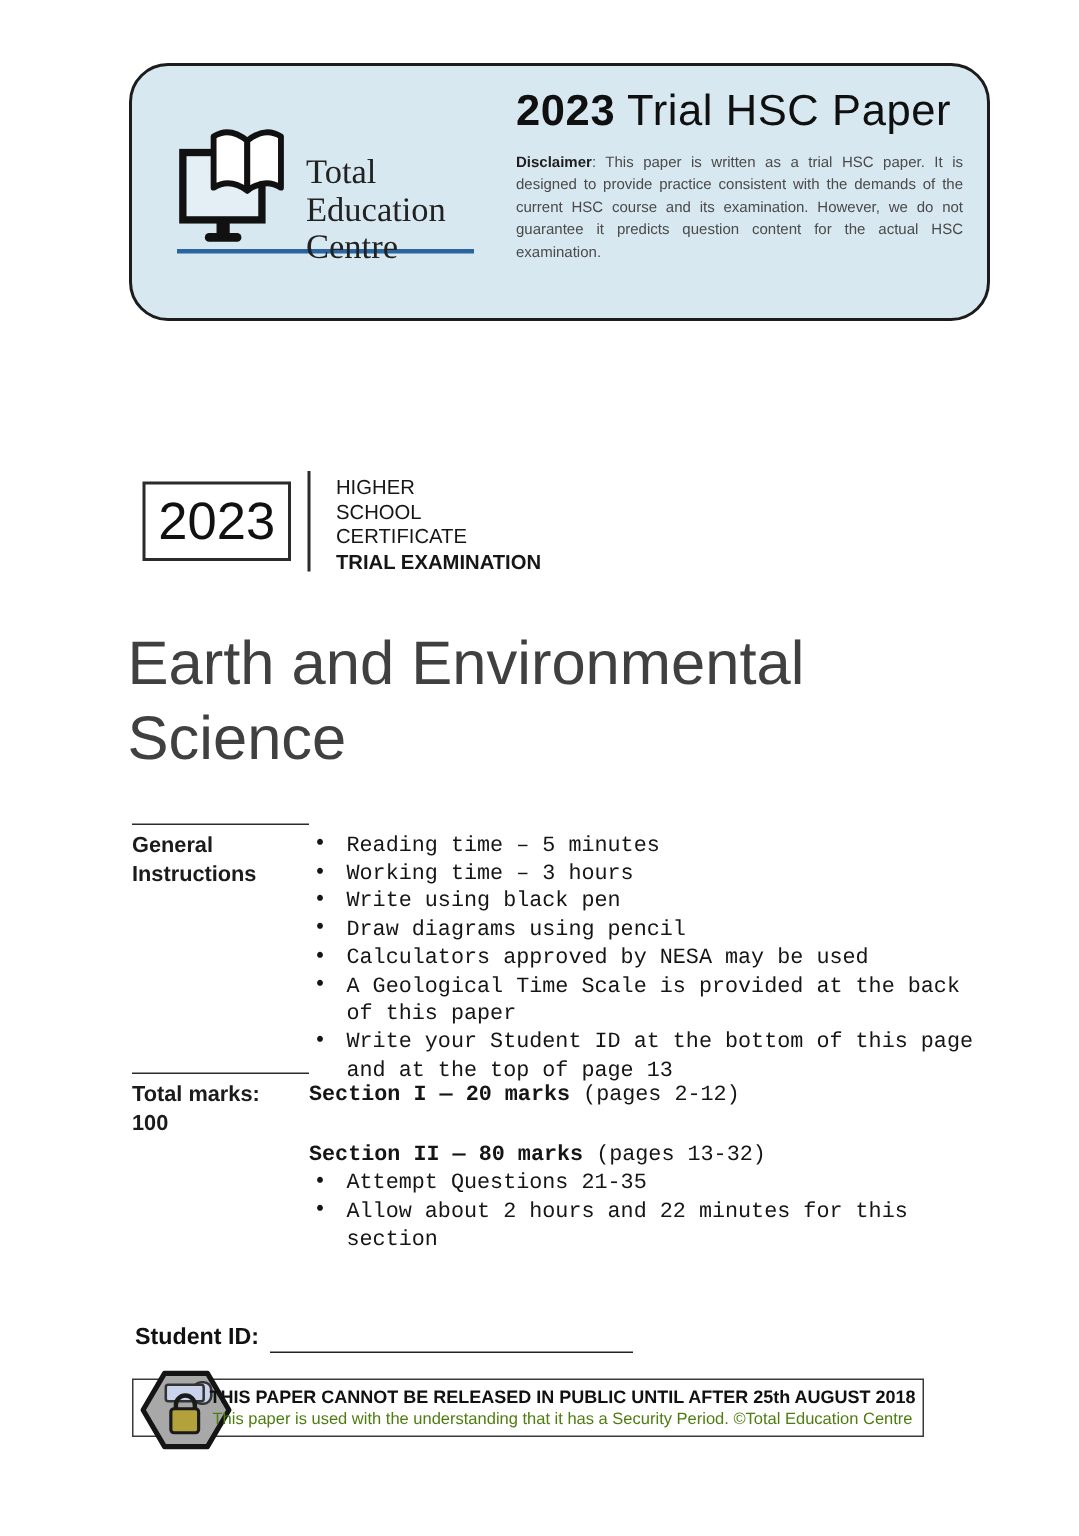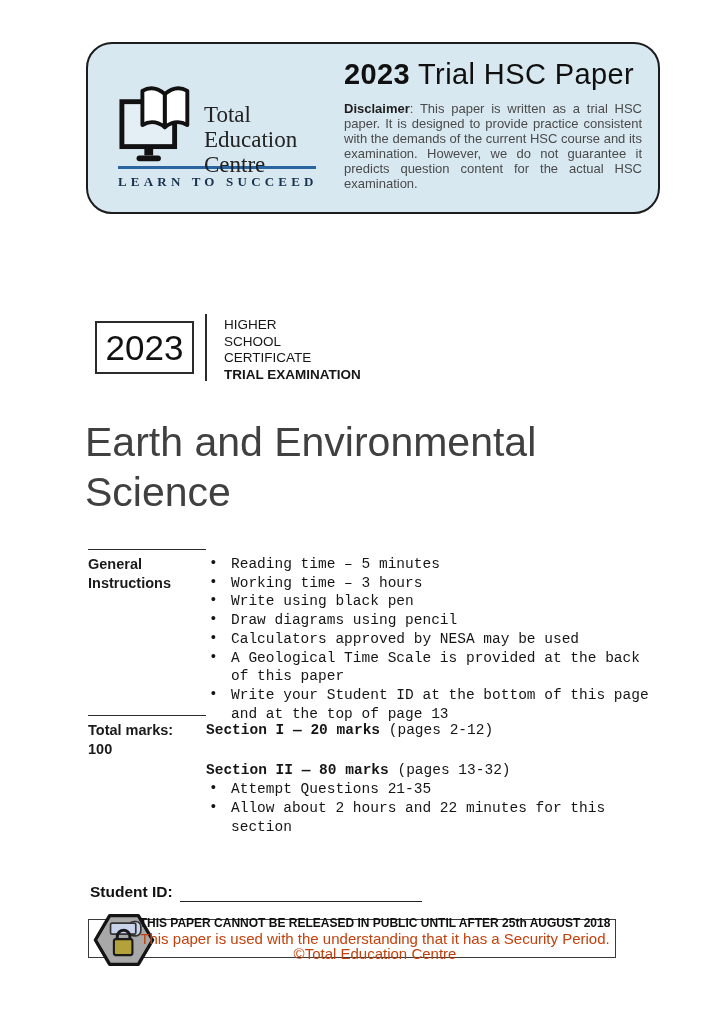--- a/index.html
+++ b/index.html
@@ -23,21 +23,21 @@
     color:#222; padding-top:22px; margin-left:4px; white-space:nowrap;
   }
   .logo-rule { width:198px; height:3px; background:#2a65a0; margin-top:-14px; }
   .logo-tagline {
     font-family:"Liberation Serif", serif; font-weight:bold; font-size:13px;
     letter-spacing:4.2px; color:#17324e; margin-top:5px; white-space:nowrap;
   }
   .banner-right { flex:1; padding:14px 16px 0 6px; }
   .paper-title { font-size:29px; color:#101010; letter-spacing:0.4px; margin-bottom:11px; white-space:nowrap; }
   .paper-title .yr { font-weight:bold; }
-  .disclaimer { font-size:13px; line-height:14.9px; text-align:justify; color:#4a4a4a; }
+  .disclaimer { font-size:10px; line-height:14.9px; text-align:justify; color:#4a4a4a; }
   .disclaimer b { color:#1e1e1e; }
 
   
   .cert { position:absolute; left:95px; top:314px; display:flex; }
   .year-box {
     width:99px; height:53px; border:2px solid #2b2b2b; margin-top:7px;
     display:flex; align-items:center; justify-content:center; font-size:35px; color:#111;
   }
   .cert-vline { width:2px; background:#2b2b2b; height:67px; margin-left:11px; margin-right:17px; }
   .cert-lines { font-size:13.5px; line-height:16.6px; padding-top:3px; color:#161616; }
@@ -72,21 +72,21 @@
   
   .security {
     position:absolute; left:88px; top:919px; width:528px; height:39px;
     border:1.6px solid #3a3a3a; background:#fff;
   }
   .sec-text {
     position:absolute; inset:0; display:flex; flex-direction:column;
     justify-content:center; text-align:center; padding-left:46px;
   }
   .sec-line1 { font-weight:bold; font-size:12px; line-height:15px; color:#111; }
-  .sec-line2 { font-size:15px; line-height:15px; color:#c2410c; }
+  .sec-line2 { font-size:11px; line-height:15px; color:#4d7c0f; }
   .sec-icon { position:absolute; left:3px; top:-8px; width:64px; height:56px; }
 </style>
 </head>
 <body>
 
 <div class="page">
 
   <div class="banner">
     <div class="banner-left">
       <div class="logo-row">
@@ -98,21 +98,20 @@
           <path d="M48 14 Q60 4 71 11 L71 46 Q60 39 48 48 Z" fill="#ffffff" stroke="#111" stroke-width="4" stroke-linejoin="round"></path>
           <line x1="48" y1="14" x2="48" y2="48" stroke="#111" stroke-width="3"></line>
         </svg>
         <div class="logo-names">
           <div>Total</div>
           <div>Education</div>
           <div>Centre</div>
         </div>
       </div>
       <div class="logo-rule"></div>
-      <div class="logo-tagline">LEARN TO SUCCEED</div>
     </div>
     <div class="banner-right">
       <div class="paper-title">
         <span class="yr">2023</span><span> Trial HSC Paper</span>
       </div>
       <p class="disclaimer">
         <b>Disclaimer</b><span>: This paper is written as a trial HSC paper. It is designed to provide practice consistent with the demands of the current HSC course and its examination. However, we do not guarantee it predicts question content for the actual HSC examination.</span>
       </p>
     </div>
   </div>

